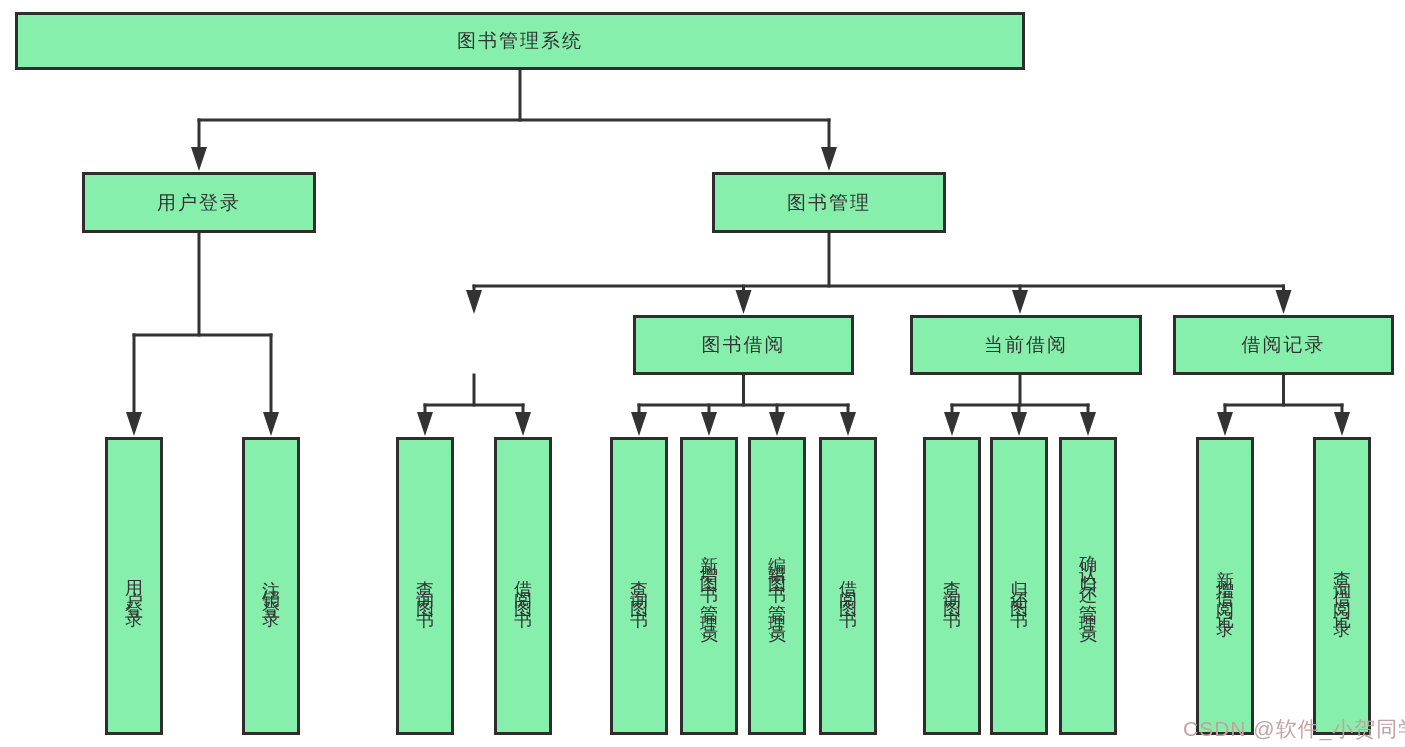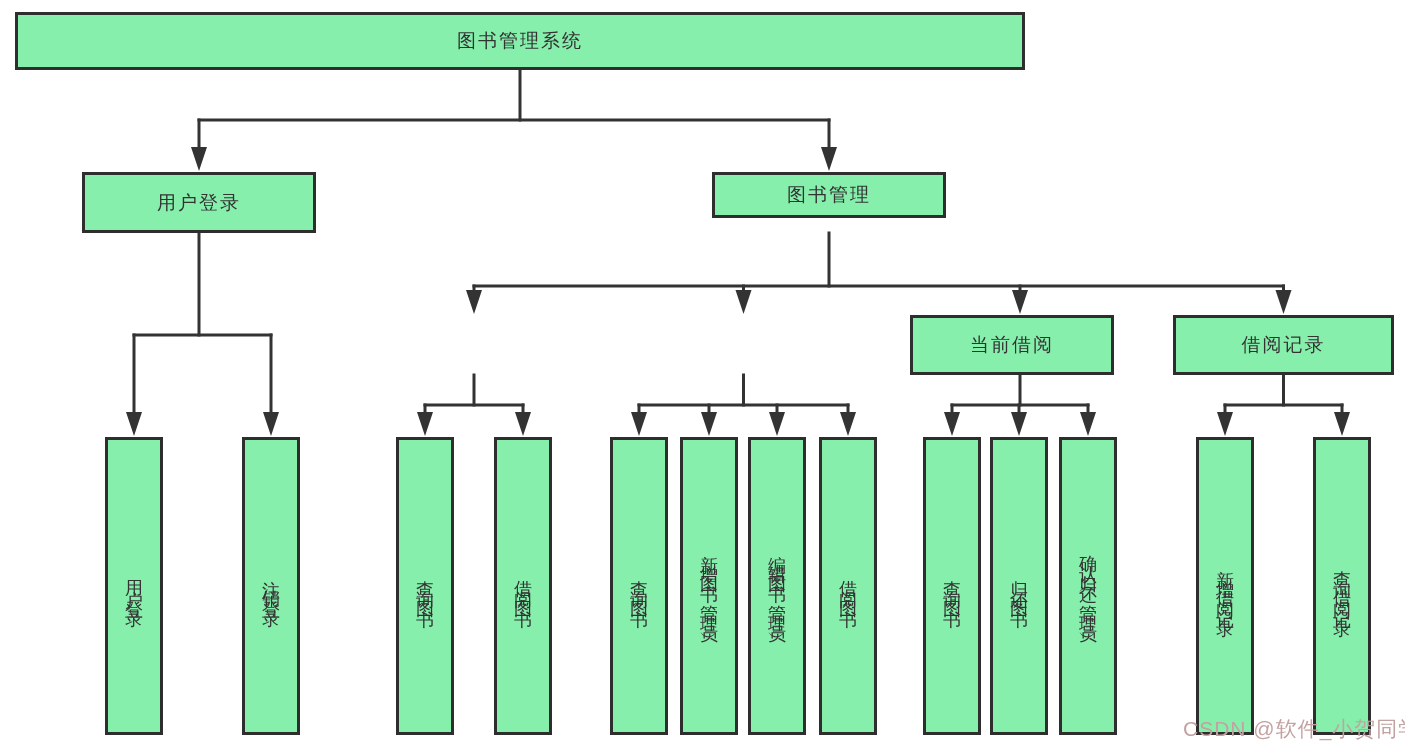--- a/index.html
+++ b/index.html
@@ -44,25 +44,25 @@
     font-size: 18px;
     line-height: 1;
     letter-spacing: 10px;
     color: #333333;
     white-space: nowrap;
   }
   
   #node-root            { left: 15px;   top: 12px;  width: 1010px; height: 58px; }
   
   #node-user-login      { left: 82px;   top: 172px; width: 234px;  height: 61px; }
-  #node-book-management { left: 712px;  top: 172px; width: 234px;  height: 46px; }
+  #node-book-management { left: 712px;  top: 172px; width: 234px;  height: 61px; }
   
   #node-new-book-recommend { left: 364px;  top: 315px; width: 220px; height: 60px; }
   #node-book-borrow        { left: 633px;  top: 315px; width: 221px; height: 60px; }
-  #node-current-borrow     { left: 910px;  top: 315px; width: 204px; height: 60px; }
+  #node-current-borrow     { left: 910px;  top: 315px; width: 232px; height: 60px; }
   #node-borrow-records     { left: 1173px; top: 315px; width: 221px; height: 60px; }
   
   .node.leaf { top: 437px; width: 58px; height: 298px; }
   #leaf-user-login           { left: 105px; }
   #leaf-logout               { left: 242px; }
   #leaf-query-books-1        { left: 396px; }
   #leaf-borrow-books-1       { left: 494px; }
   #leaf-query-books-2        { left: 610px; }
   #leaf-add-book-admin       { left: 680px; }
   #leaf-edit-book-admin      { left: 748px; }
@@ -156,20 +156,21 @@
       <polygon points="1217,412 1233,412 1225,436"></polygon>
       <polygon points="1334,412 1350,412 1342,436"></polygon>
     </g>
   </svg>
 
   <div class="node h" id="node-root">图书管理系统</div>
 
   <div class="node h" id="node-user-login">用户登录</div>
   <div class="node h" id="node-book-management">图书管理</div>
 
+  <div class="node h" id="node-book-borrow">图书借阅</div>
   <div class="node h" id="node-current-borrow">当前借阅</div>
   <div class="node h" id="node-borrow-records">借阅记录</div>
 
   <div class="node leaf" id="leaf-user-login">
     <span>用户登录</span>
   </div>
   <div class="node leaf" id="leaf-logout">
     <span>注销登录</span>
   </div>
 

